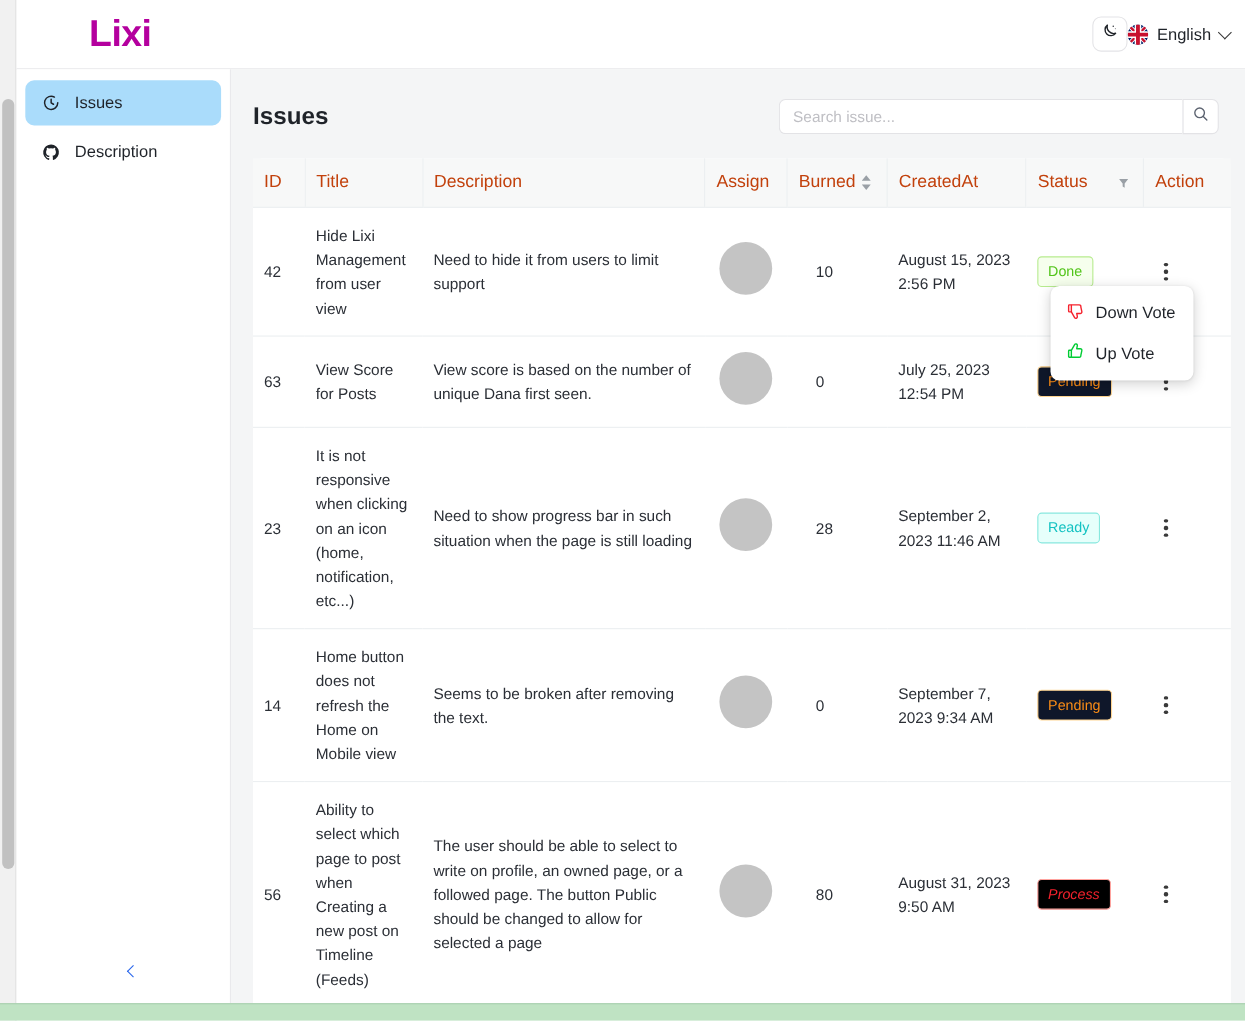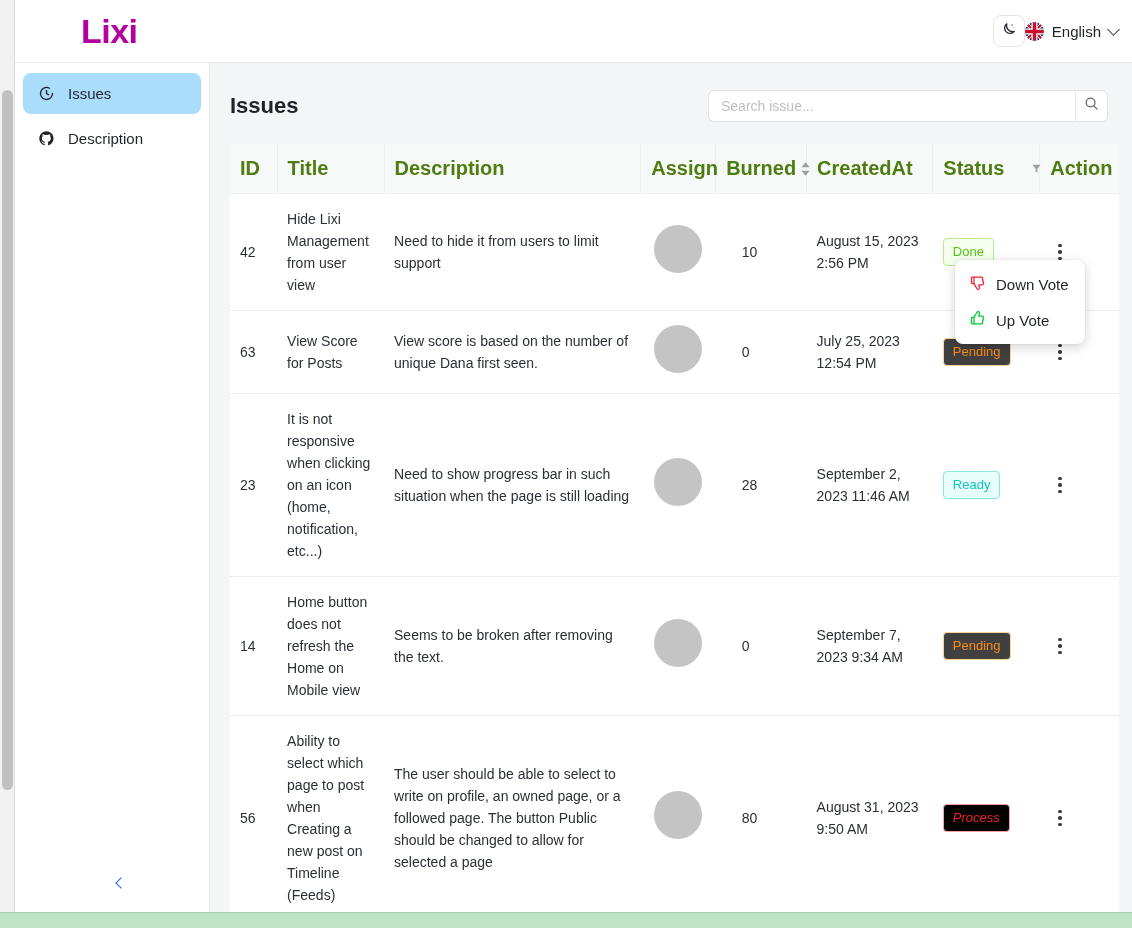--- a/index.html
+++ b/index.html
@@ -149,21 +149,21 @@
   
   .table-card {
     margin-top: 16px;
     background: #ffffff;
     border-radius: 8px 8px 0 0;
     width: 889px;
   }
   table { border-collapse: collapse; width: 889px; table-layout: fixed; }
   thead th {
     background: #f7f8f8;
-    font-size: 20px; font-weight: bold; color: #4d7c0f;
+    font-size: 16px; font-weight: normal; color: #c2410c;
     text-align: left;
     padding: 13px 10px;
     border-bottom: 1px solid #eceff1;
     vertical-align: middle;
     white-space: nowrap;
   }
   thead th .th-inner { display: flex; align-items: center; gap: 5px; }
   thead th + th { border-left: 1px solid #eceff1; }
   tbody td {
     font-size: 14px; color: #2b2f36;
@@ -188,21 +188,21 @@
     background: #c4c4c4; display: inline-block;
   }
   .badge {
     display: inline-block;
     font-size: 13px; line-height: 18px;
     padding: 4px 9px;
     border-radius: 4px;
     border: 1px solid transparent;
   }
   .badge.done    { color: #52c41a; background: #f6ffed; border-color: #b7eb8f; }
-  .badge.pending { color: #fa8c16; background: #404040; border-color: #ffd591; }
+  .badge.pending { color: #fa8c16; background: #0f172a; border-color: #ffd591; }
   .badge.ready   { color: #13c2c2; background: #e6fffb; border-color: #87e8de; }
   .badge.process { color: #f5222d; background: #000000; border-color: #ffa39e; font-style: italic; }
 
   .kebab {
     display: flex; flex-direction: column; gap: 3px;
     align-items: center; cursor: pointer;
     width: 20px;
   }
   .kebab i { width: 3.5px; height: 3.5px; border-radius: 50%; background: #3a3a3a; display: block; }
 

